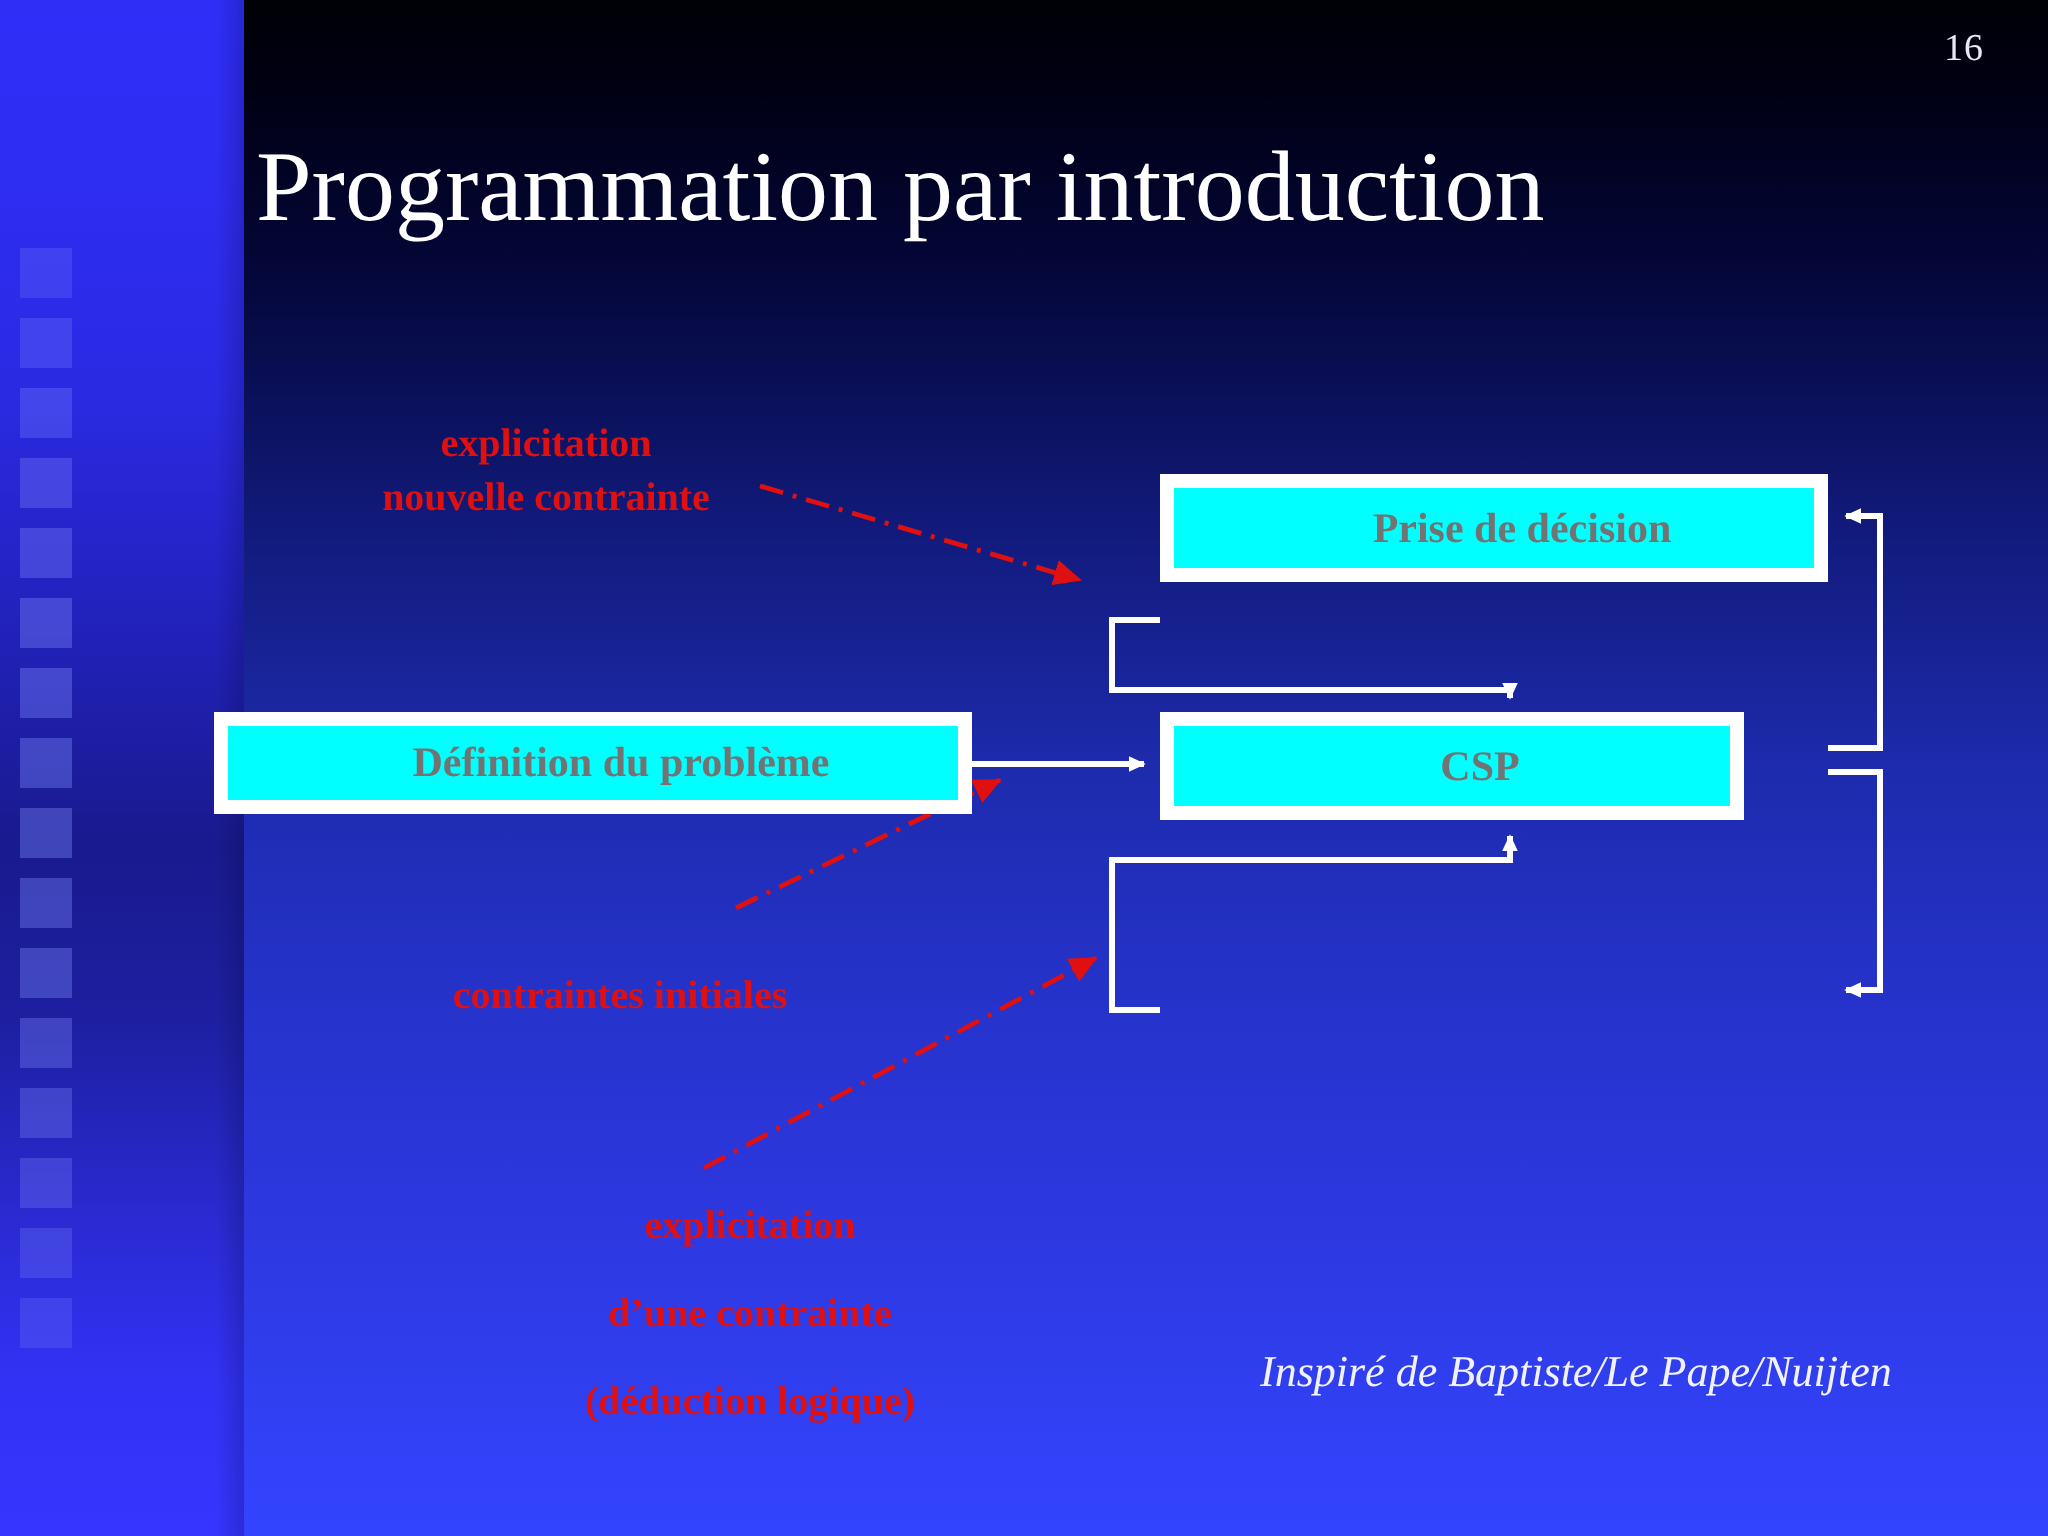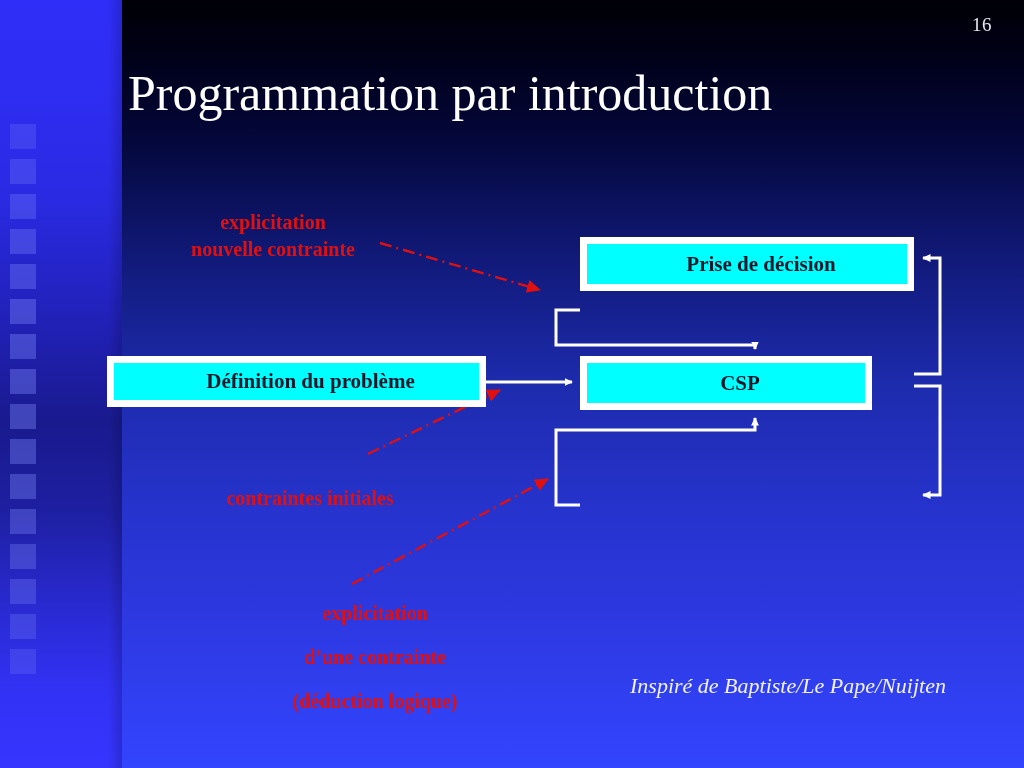--- a/index.html
+++ b/index.html
@@ -89,21 +89,21 @@
   .nodebox {
     position: absolute;
     background: #ffffff;
     padding: 7px;
     box-sizing: border-box;
   }
   .nodebox > .inner {
     width: 100%;
     height: 100%;
     background: #00ffff;
-    color: #0f172a;
+    color: #737373;
     font-weight: bold;
     font-size: 21px;
     line-height: 27px;
     display: flex;
     align-items: center;
     justify-content: center;
     text-align: center;
     white-space: pre-line;
     box-sizing: border-box;
     padding-left: 28px;

